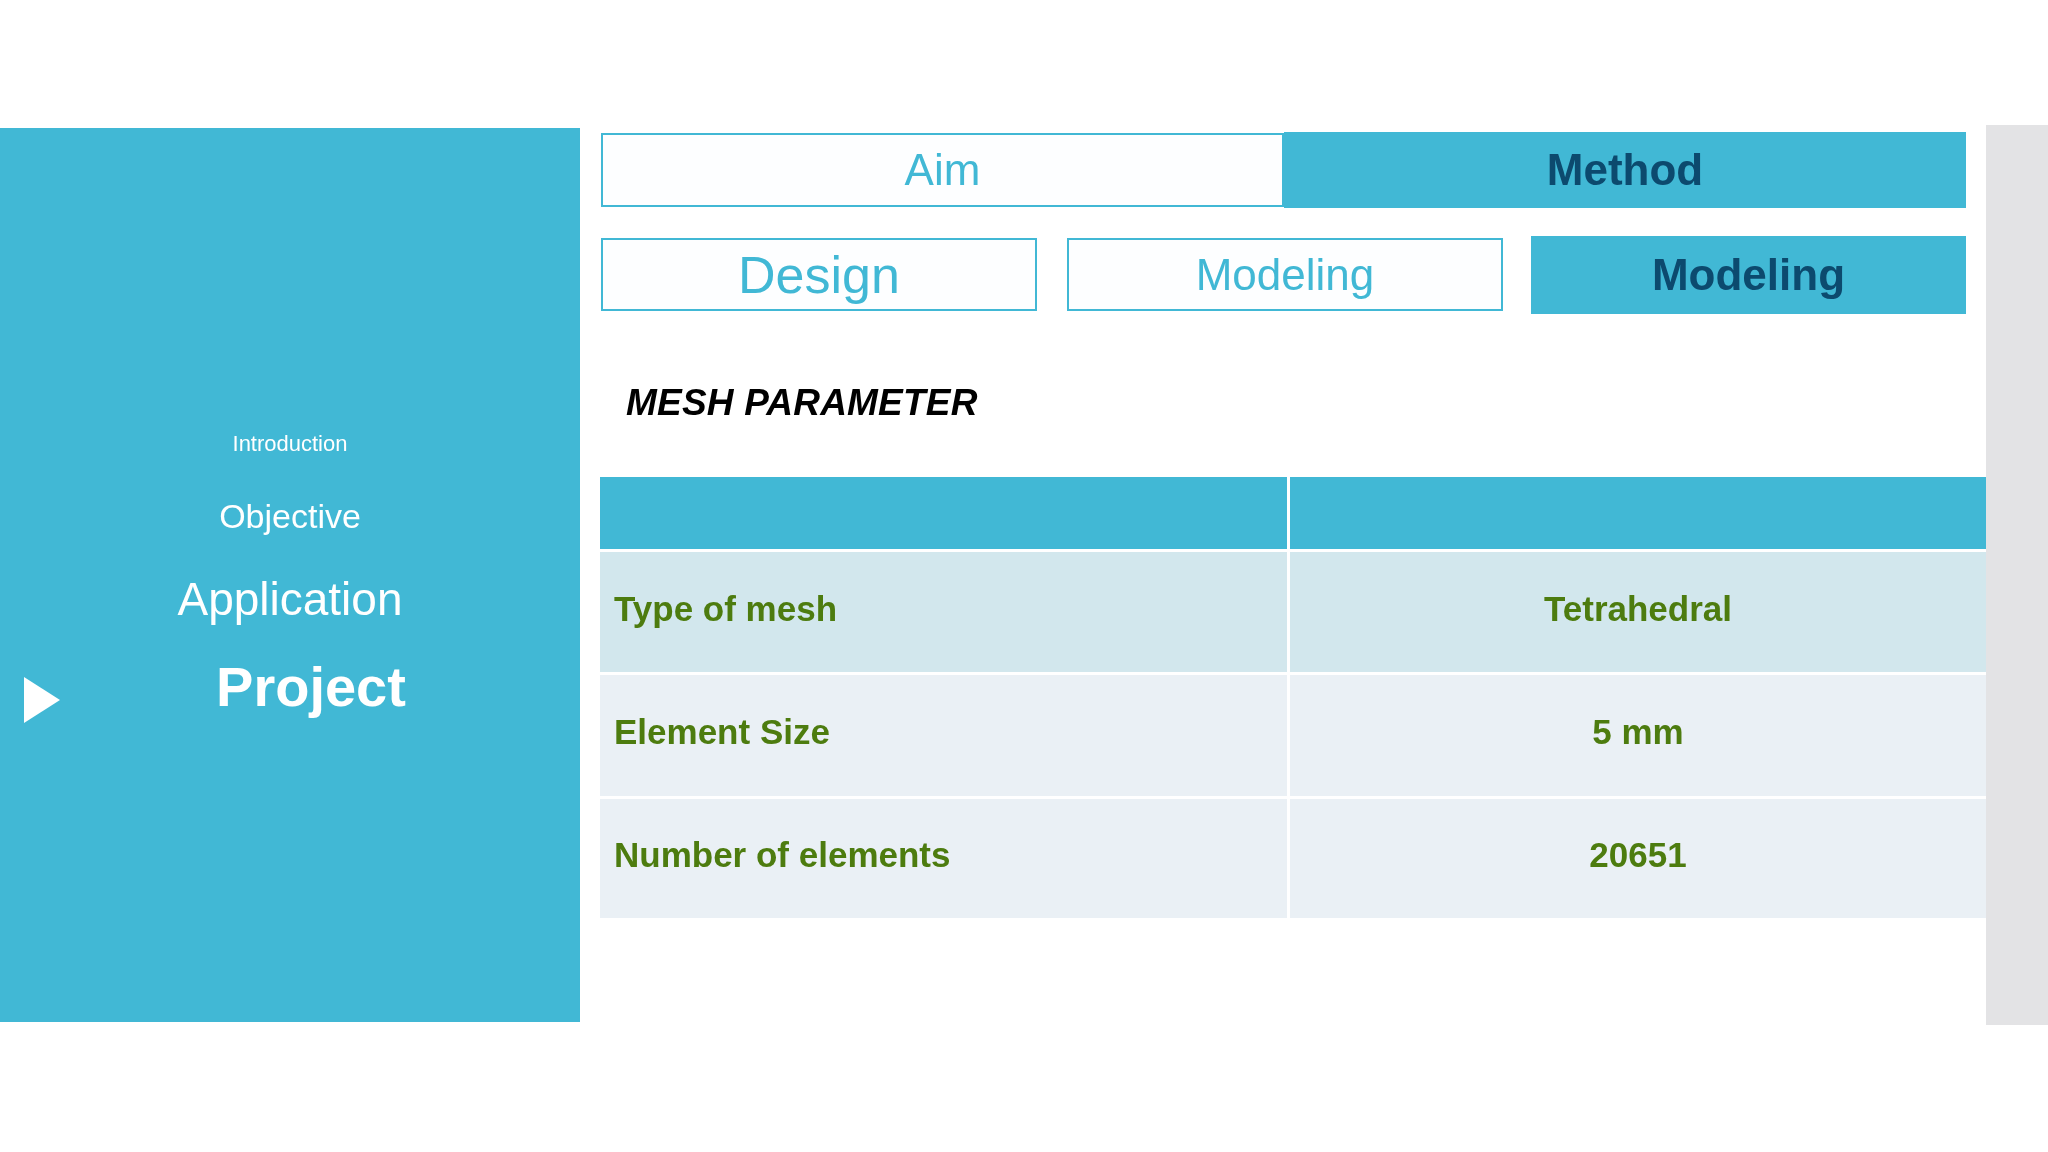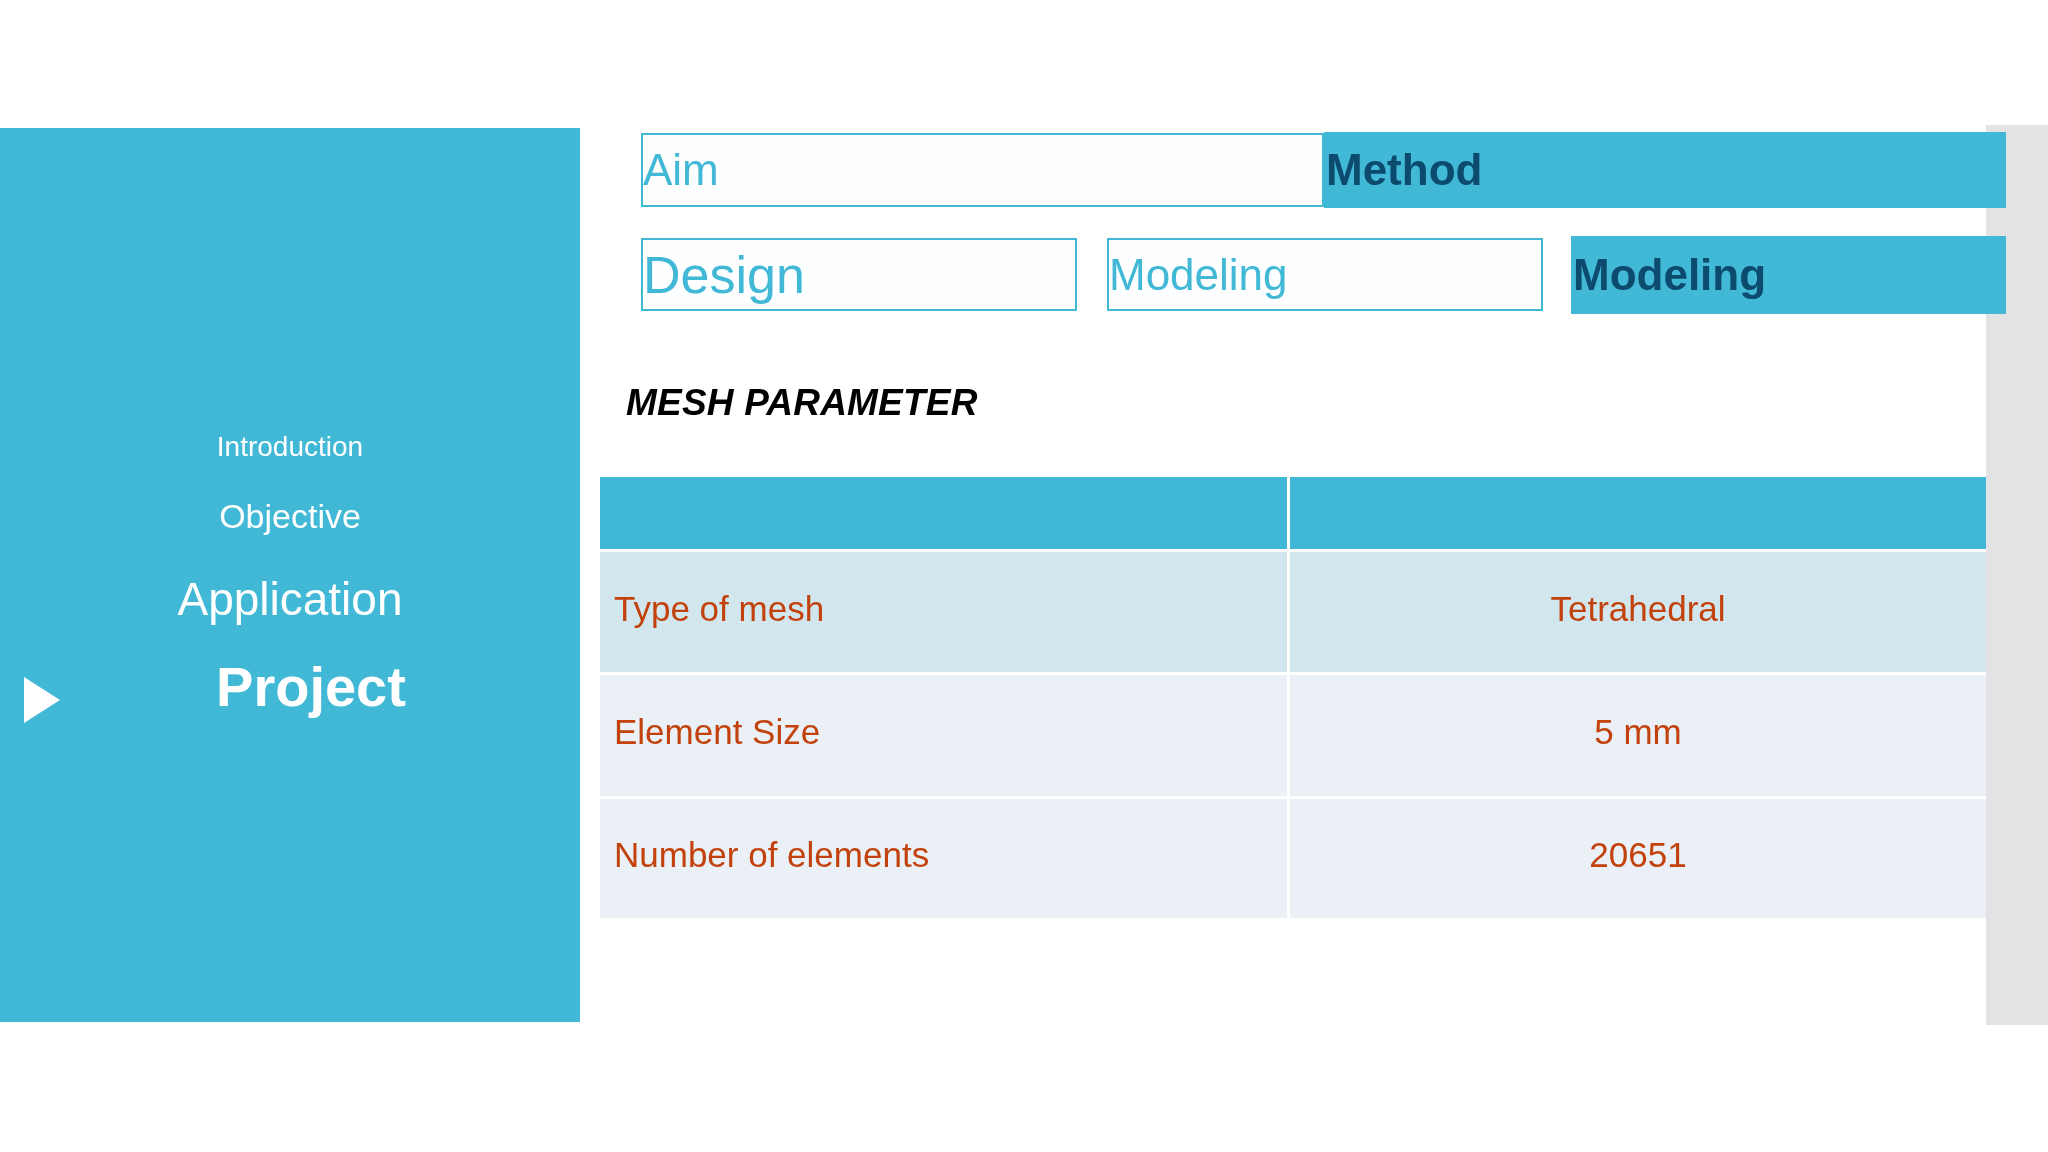--- a/index.html
+++ b/index.html
@@ -53,21 +53,21 @@
     height: 894px;
   }
   .nav-item {
     position: absolute;
     width: 580px;
     text-align: center;
     color: #ffffff;
     white-space: nowrap;
     line-height: 1;
   }
-  .nav-item.lvl-1 { top: 305px; font-size: 28px; font-weight: 400; }
+  .nav-item.lvl-1 { top: 305px; font-size: 22px; font-weight: 400; }
   .nav-item.lvl-2 { top: 371px; font-size: 34px; font-weight: 400; }
   .nav-item.lvl-3 { top: 448px; font-size: 46px; font-weight: 400; }
   .nav-item.lvl-4 { top: 531px; font-size: 56px; font-weight: 700; padding-left: 21px; }
 
   #play-marker {
     position: absolute;
     left: 24px;
     top: 549px;
     width: 0;
     height: 0;
@@ -83,24 +83,24 @@
     top: 0;
     width: 2048px;
     height: 1152px;
     pointer-events: none;
   }
   .tab {
     position: absolute;
     box-sizing: border-box;
     display: flex;
     align-items: center;
+    justify-content: center;
     white-space: nowrap;
     pointer-events: auto;
     line-height: 1;
-    margin-left: 40px;
   }
   .tab.inactive {
     background: #fdfeff;
     border: 2px solid #41b8d5;
     color: #41b8d5;
     font-weight: 400;
   }
   .tab.active {
     background: #41b8d5;
     border: 2px solid #41b8d5;
@@ -149,22 +149,22 @@
     border-right: 3px solid #ffffff;
     border-bottom: 3px solid #ffffff;
     padding: 0;
   }
   #mesh-table tr.head-row th:last-child { border-right: none; }
 
   #mesh-table td {
     height: 89px;
     padding: 0 0 6px 14px;
     font-size: 35px;
-    color: #c2410c;
-    font-weight: 400;
+    color: #4d7c0f;
+    font-weight: 700;
     vertical-align: middle;
     border-right: 3px solid #ffffff;
     border-bottom: 3px solid #ffffff;
   }
   #mesh-table td.val {
     text-align: center;
     padding-left: 0;
     border-right: none;
   }
   #mesh-table tr.band-a td { background: #d2e7ed; }

